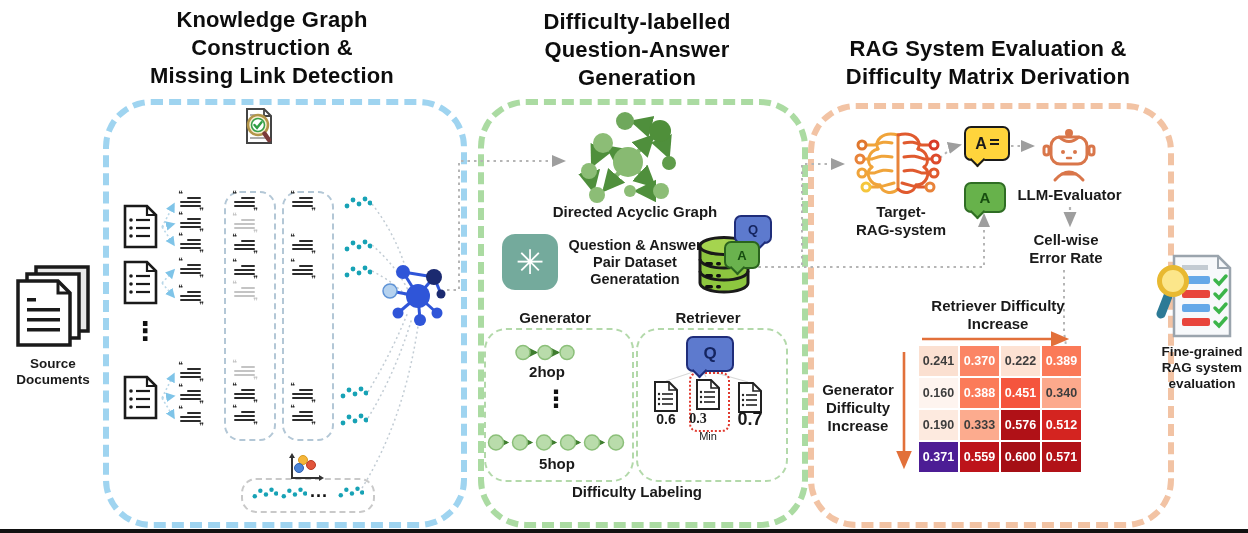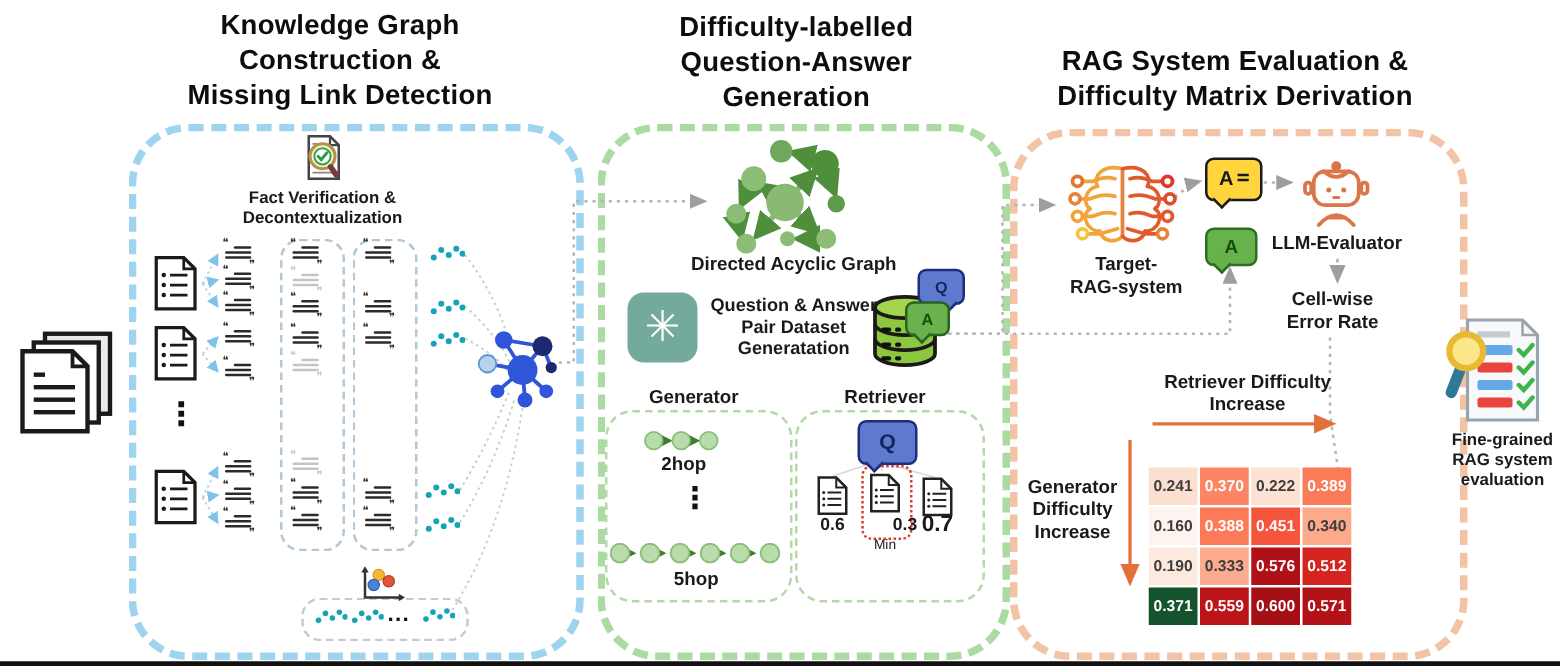--- a/index.html
+++ b/index.html
@@ -120,35 +120,35 @@
   <svg class="abs z2" style="left:14px;top:264px;" width="80" height="86" viewBox="0 0 80 86">
     <rect x="22" y="3" width="52" height="64" fill="#e9e9e9" stroke="#1a1a1a" stroke-width="3.5"></rect>
     <rect x="13" y="10" width="52" height="64" fill="#fff" stroke="#1a1a1a" stroke-width="3.5"></rect>
     <path d="M4 17 H44 L56 29 V81 H4 Z" fill="#fff" stroke="#1a1a1a" stroke-width="3.5"></path>
     <path d="M44 17 V29 H56" fill="none" stroke="#1a1a1a" stroke-width="3"></path>
     <rect x="13" y="34" width="9" height="3.5" fill="#1a1a1a"></rect>
     <rect x="13" y="44" width="33" height="3.5" fill="#1a1a1a"></rect>
     <rect x="13" y="54" width="33" height="3.5" fill="#1a1a1a"></rect>
     <rect x="13" y="64" width="33" height="3.5" fill="#1a1a1a"></rect>
   </svg>
+  <div class="lbl" style="left:0px;top:356px;width:106px;">Source
+Documents</div>
 
   <svg class="abs z2" style="left:238px;top:107px;" width="40" height="42" viewBox="0 0 40 42">
     <path d="M9 2 H26 L33 9 V36 H9 Z" fill="#fff" stroke="#444" stroke-width="2"></path>
     <path d="M26 2 V9 H33" fill="none" stroke="#444" stroke-width="1.8"></path>
     <g stroke="#888" stroke-width="1.4">
         <path d="M12 8 H22"></path>
         <path d="M12 31 H30"></path>
       </g>
     <circle cx="20" cy="18" r="10" fill="#f7f0d2" stroke="#b3954a" stroke-width="2.5"></circle>
     <circle cx="20" cy="18" r="6.5" fill="#fff" stroke="#3aa04a" stroke-width="1.6"></circle>
     <path d="M16.5 18 l2.5 2.8 l4.5 -5.6" fill="none" stroke="#2f9e44" stroke-width="2.4" stroke-linecap="round"></path>
     <path d="M26.5 26.5 L31 33" stroke="#7a3b3b" stroke-width="4.5" stroke-linecap="round"></path>
   </svg>
-  <div class="lbl" style="left:158px;top:150px;width:200px;">Fact Verification &amp;
-Decontextualization</div>
 
   <svg class="abs z2" style="left:122px;top:203px;" width="38" height="48" viewBox="0 0 38 48">
     <path d="M3 3 H25 L34 12 V44 H3 Z" fill="#fff" stroke="#1a1a1a" stroke-width="2.6"></path>
     <path d="M25 3 V12 H34" fill="none" stroke="#1a1a1a" stroke-width="2.2"></path>
     <g fill="#1a1a1a">
         <circle cx="9" cy="17" r="1.8"></circle>
         <circle cx="9" cy="25" r="1.8"></circle>
         <circle cx="9" cy="33" r="1.8"></circle>
       </g>
     <g stroke="#1a1a1a" stroke-width="2.2">
@@ -537,23 +537,24 @@
         <circle cx="6" cy="19" r="1.2"></circle>
         <circle cx="6" cy="24" r="1.2"></circle>
       </g>
     <g stroke="#222" stroke-width="1.6">
         <path d="M9 14 H20"></path>
         <path d="M9 19 H20"></path>
         <path d="M9 24 H20"></path>
       </g>
     </svg>
   <div class="lbl" style="left:648px;top:411px;width:36px;font-size:14px;">0.6</div>
-  <div class="lbl" style="left:706px;top:411px;width:36px;font-size:14px;">0.3</div>
+  <div class="lbl" style="left:680px;top:411px;width:36px;font-size:14px;font-family:Liberation Serif, serif;">0.3</div>
   <div class="lbl" style="left:732px;top:411px;width:36px;font-size:18px;">0.7</div>
   <div class="lbl" style="left:690px;top:428px;width:36px;font-size:11px;font-weight:normal;">Min</div>
+  <div class="lbl big" style="left:552px;top:483px;width:170px;">Difficulty Labeling</div>
 
   <svg class="abs z2" style="left:851px;top:122px;" width="94" height="82" viewBox="0 0 94 82">
     <g fill="none" stroke-linecap="round">
       <path d="M47 13 V67" stroke="#e8833a" stroke-width="3"></path>
       <g stroke="#f0a43a" stroke-width="3">
         <path d="M47 13 C31 9 23 19 27 27"></path>
           <path d="M27 27 C17 29 15 41 21 45"></path>
         <path d="M21 45 C13 51 19 63 29 63"></path>
           <path d="M29 63 C31 71 41 73 47 67"></path>
         <path d="M41 21 C33 19 29 21 23 23 H15"></path>
@@ -611,34 +612,34 @@
   <div class="lbl big" style="left:1012px;top:186px;width:115px;">LLM-Evaluator</div>
   <div class="lbl big" style="left:1016px;top:231px;width:100px;">Cell-wise
 Error Rate</div>
 
   <div class="lbl big" style="left:918px;top:297px;width:160px;">Retriever Difficulty
 Increase</div>
   <div class="lbl big" style="left:810px;top:381px;width:96px;">Generator
 Difficulty
 Increase</div>
 
-  <div class="matrix" style="left:919px;top:346px;margin-top:28px;">
+  <div class="matrix" style="left:919px;top:346px;">
     <div class="hm-cell" style="background:#fbe0d1;color:#3d3d3d">0.241</div>
     <div class="hm-cell" style="background:#fb8565;color:#ffffff">0.370</div>
     <div class="hm-cell" style="background:#fde2d3;color:#3d3d3d">0.222</div>
     <div class="hm-cell" style="background:#fb7a58;color:#ffffff">0.389</div>
     <div class="hm-cell" style="background:#fef4ef;color:#3d3d3d">0.160</div>
     <div class="hm-cell" style="background:#fb7b59;color:#ffffff">0.388</div>
     <div class="hm-cell" style="background:#f5553d;color:#ffffff">0.451</div>
     <div class="hm-cell" style="background:#fca98c;color:#3d3d3d">0.340</div>
     <div class="hm-cell" style="background:#fdeadf;color:#3d3d3d">0.190</div>
     <div class="hm-cell" style="background:#fcab8e;color:#3d3d3d">0.333</div>
     <div class="hm-cell" style="background:#b01117;color:#ffffff">0.576</div>
     <div class="hm-cell" style="background:#d42420;color:#ffffff">0.512</div>
-    <div class="hm-cell" style="background:#14532d;color:#ffffff">0.371</div>
+    <div class="hm-cell" style="background:#4c1d95;color:#ffffff">0.371</div>
     <div class="hm-cell" style="background:#bd141a;color:#ffffff">0.559</div>
     <div class="hm-cell" style="background:#a50f15;color:#ffffff">0.600</div>
     <div class="hm-cell" style="background:#b21218;color:#ffffff">0.571</div>
   </div>
 
   <svg class="abs z2" style="left:1156px;top:252px;" width="84" height="88" viewBox="0 0 84 88">
     <path d="M18 4 H62 L74 16 V84 H18 Z" fill="#f7f9fb" stroke="#9aa4ad" stroke-width="2.5"></path>
     <path d="M62 4 V16 H74" fill="none" stroke="#9aa4ad" stroke-width="2"></path>
     <rect x="26" y="13" width="26" height="5" fill="#c3cbd2"></rect>
     <rect x="26" y="24" width="28" height="8" rx="2" fill="#64a8e8"></rect>

